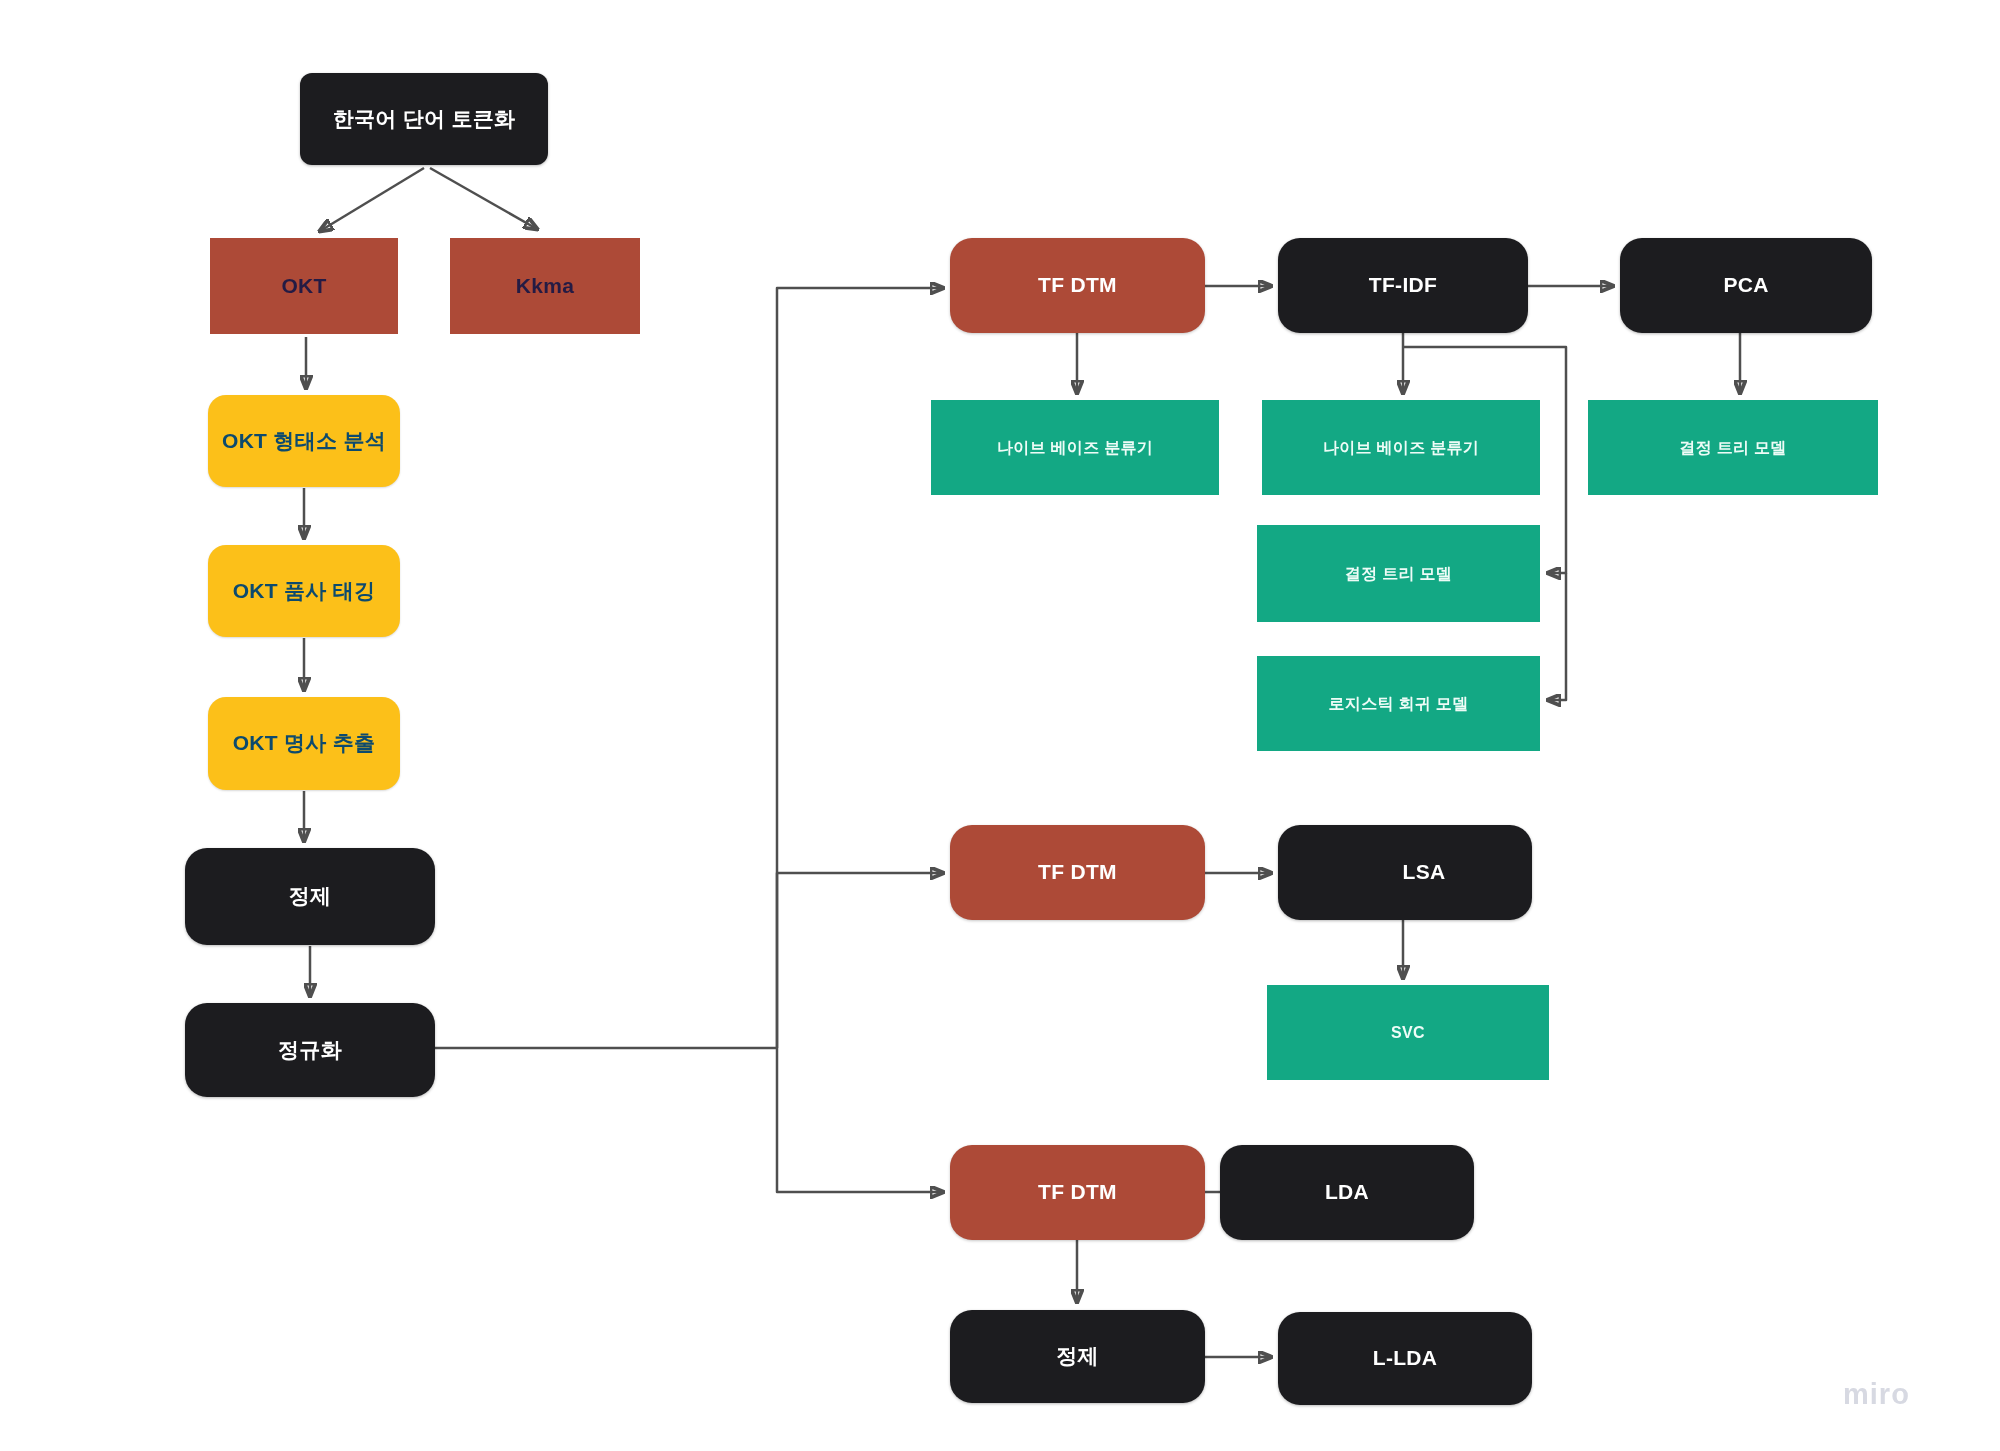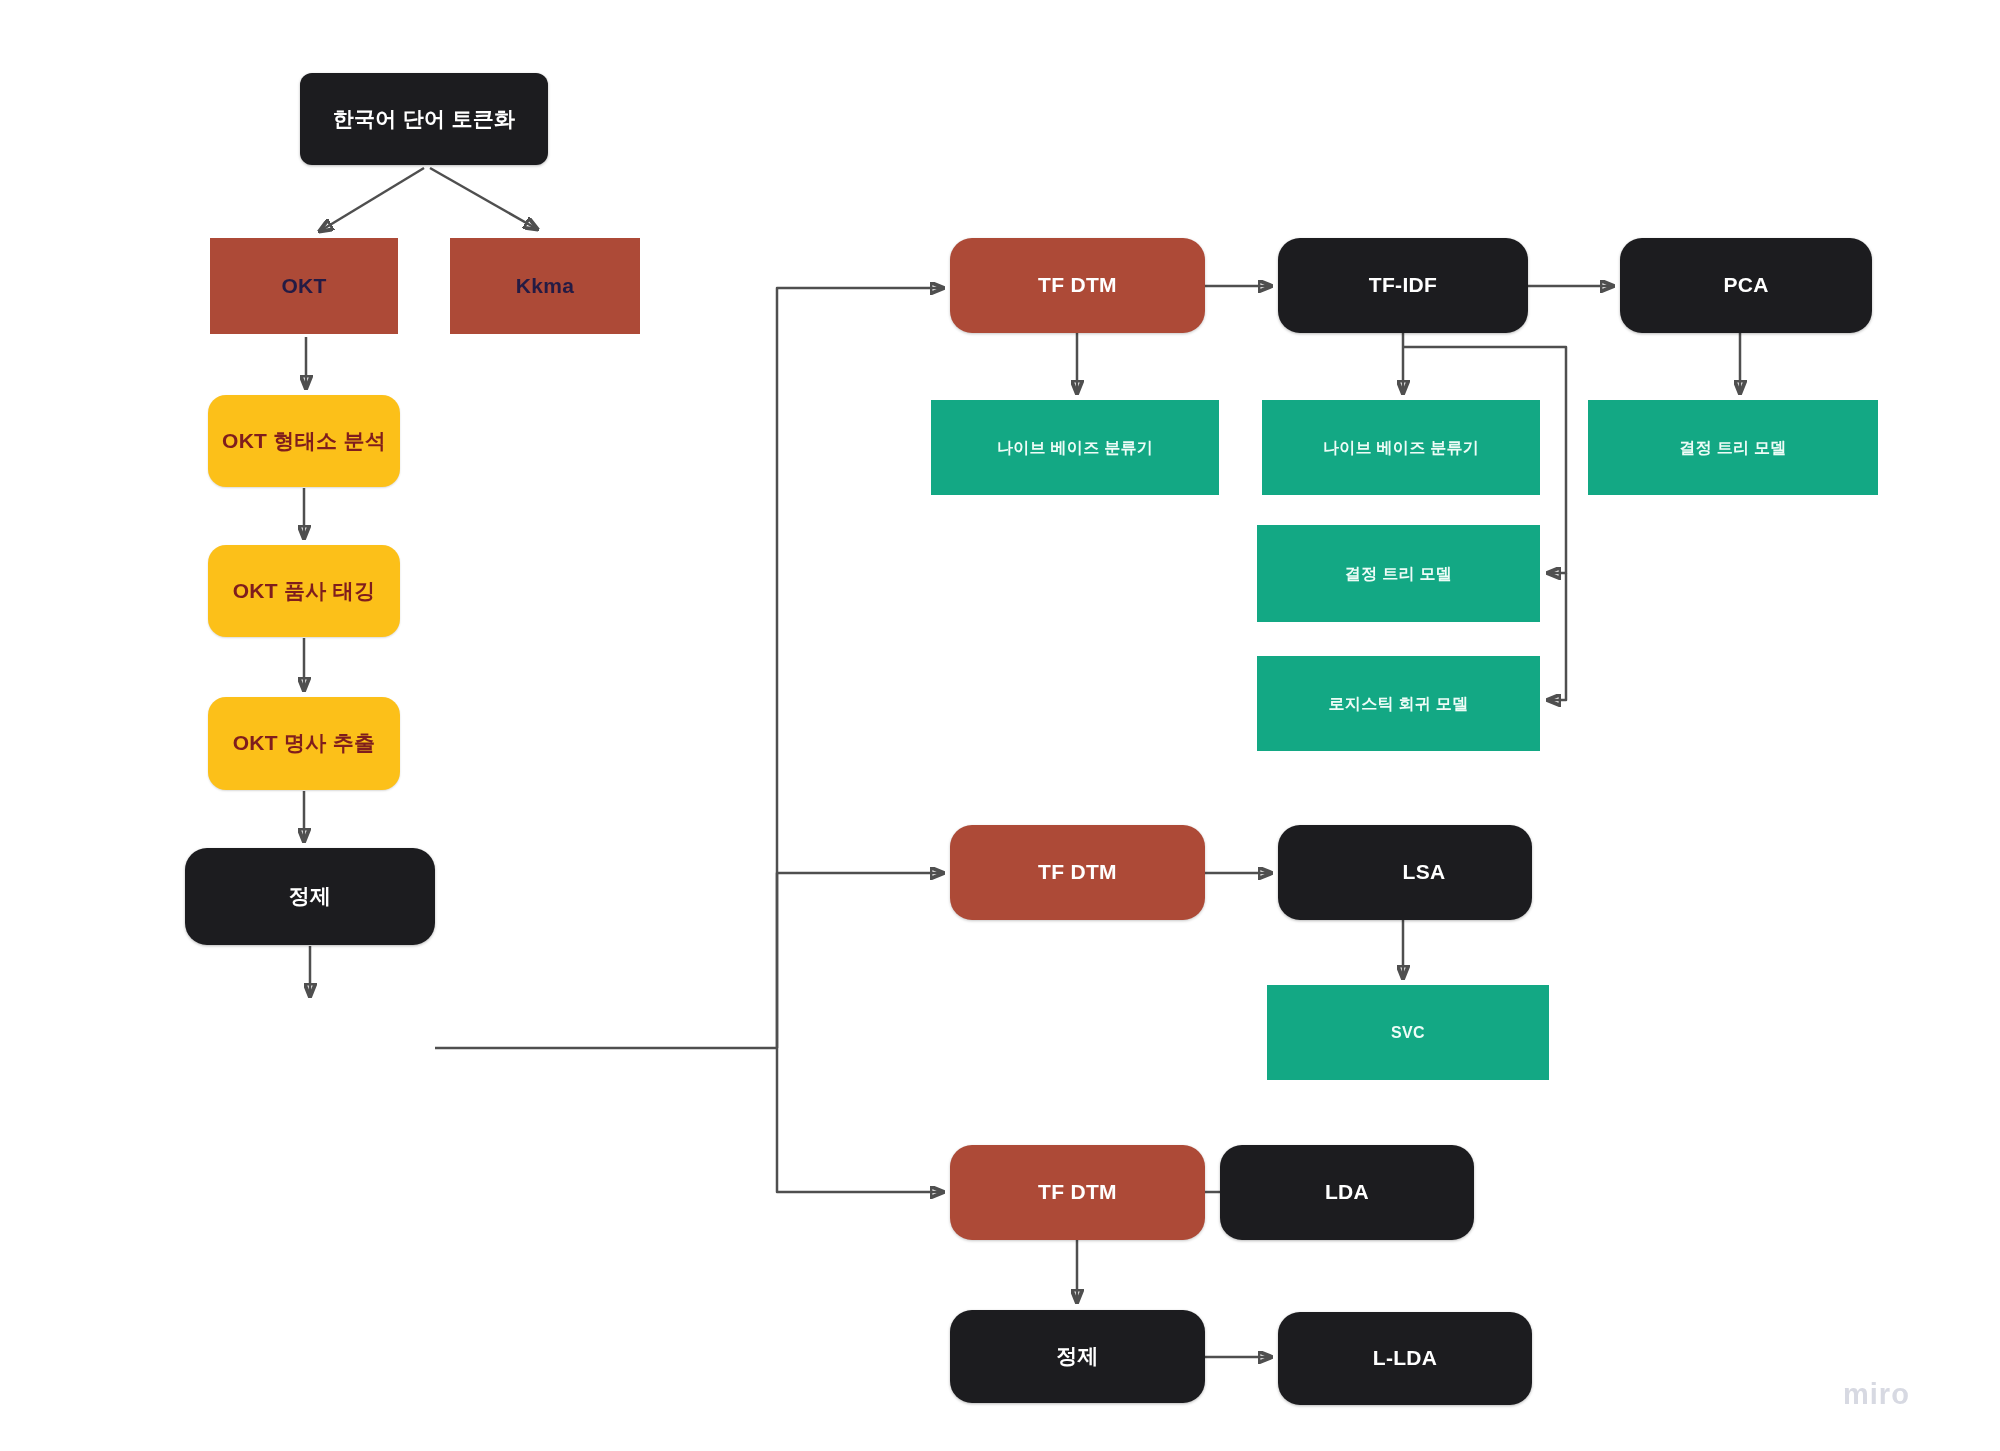--- a/index.html
+++ b/index.html
@@ -54,21 +54,21 @@
     border-radius: 0;
   }
   .node.brick-round {
     background: #ad4a37;
     color: #ffffff;
     border-radius: 22px;
     box-shadow: 0 1px 3px rgba(0,0,0,0.22);
   }
   .node.yellow {
     background: #fcc019;
-    color: #7f1d1d;
+    color: #0c4a6e;
     border-radius: 18px;
     box-shadow: 0 1px 2px rgba(0,0,0,0.15);
   }
   .node.teal {
     background: #13a884;
     color: #eefcf7;
     border-radius: 0;
     font-weight: 600;
     font-size: 16px;
   }
@@ -122,20 +122,21 @@
   <div class="node black" style="left:300px; top:73px; width:248px; height:92px;border-radius:12px;">한국어 단어 토큰화</div>
 
   <div class="node brick-square" style="left:210px; top:238px; width:188px; height:96px;">OKT</div>
   <div class="node brick-square" style="left:450px; top:238px; width:190px; height:96px;">Kkma</div>
 
   <div class="node yellow" style="left:208px; top:395px; width:192px; height:92px;">OKT 형태소 분석</div>
   <div class="node yellow" style="left:208px; top:545px; width:192px; height:92px;">OKT 품사 태깅</div>
   <div class="node yellow" style="left:208px; top:697px; width:192px; height:93px;">OKT 명사 추출</div>
 
   <div class="node black" style="left:185px; top:848px; width:250px; height:97px;">정제</div>
+  <div class="node black" style="left:185px; top:1003px; width:250px; height:94px;">정규화</div>
 
   <div class="node brick-round" style="left:950px; top:238px; width:255px; height:95px;">TF DTM</div>
   <div class="node black" style="left:1278px; top:238px; width:250px; height:95px;">TF-IDF</div>
   <div class="node black" style="left:1620px; top:238px; width:252px; height:95px;">PCA</div>
 
   <div class="node teal" style="left:931px; top:400px; width:288px; height:95px;">나이브 베이즈 분류기</div>
   <div class="node teal" style="left:1262px; top:400px; width:278px; height:95px;">나이브 베이즈 분류기</div>
   <div class="node teal" style="left:1588px; top:400px; width:290px; height:95px;">결정 트리 모델</div>
   <div class="node teal" style="left:1257px; top:525px; width:283px; height:97px;">결정 트리 모델</div>
   <div class="node teal" style="left:1257px; top:656px; width:283px; height:95px;">로지스틱 회귀 모델</div>

